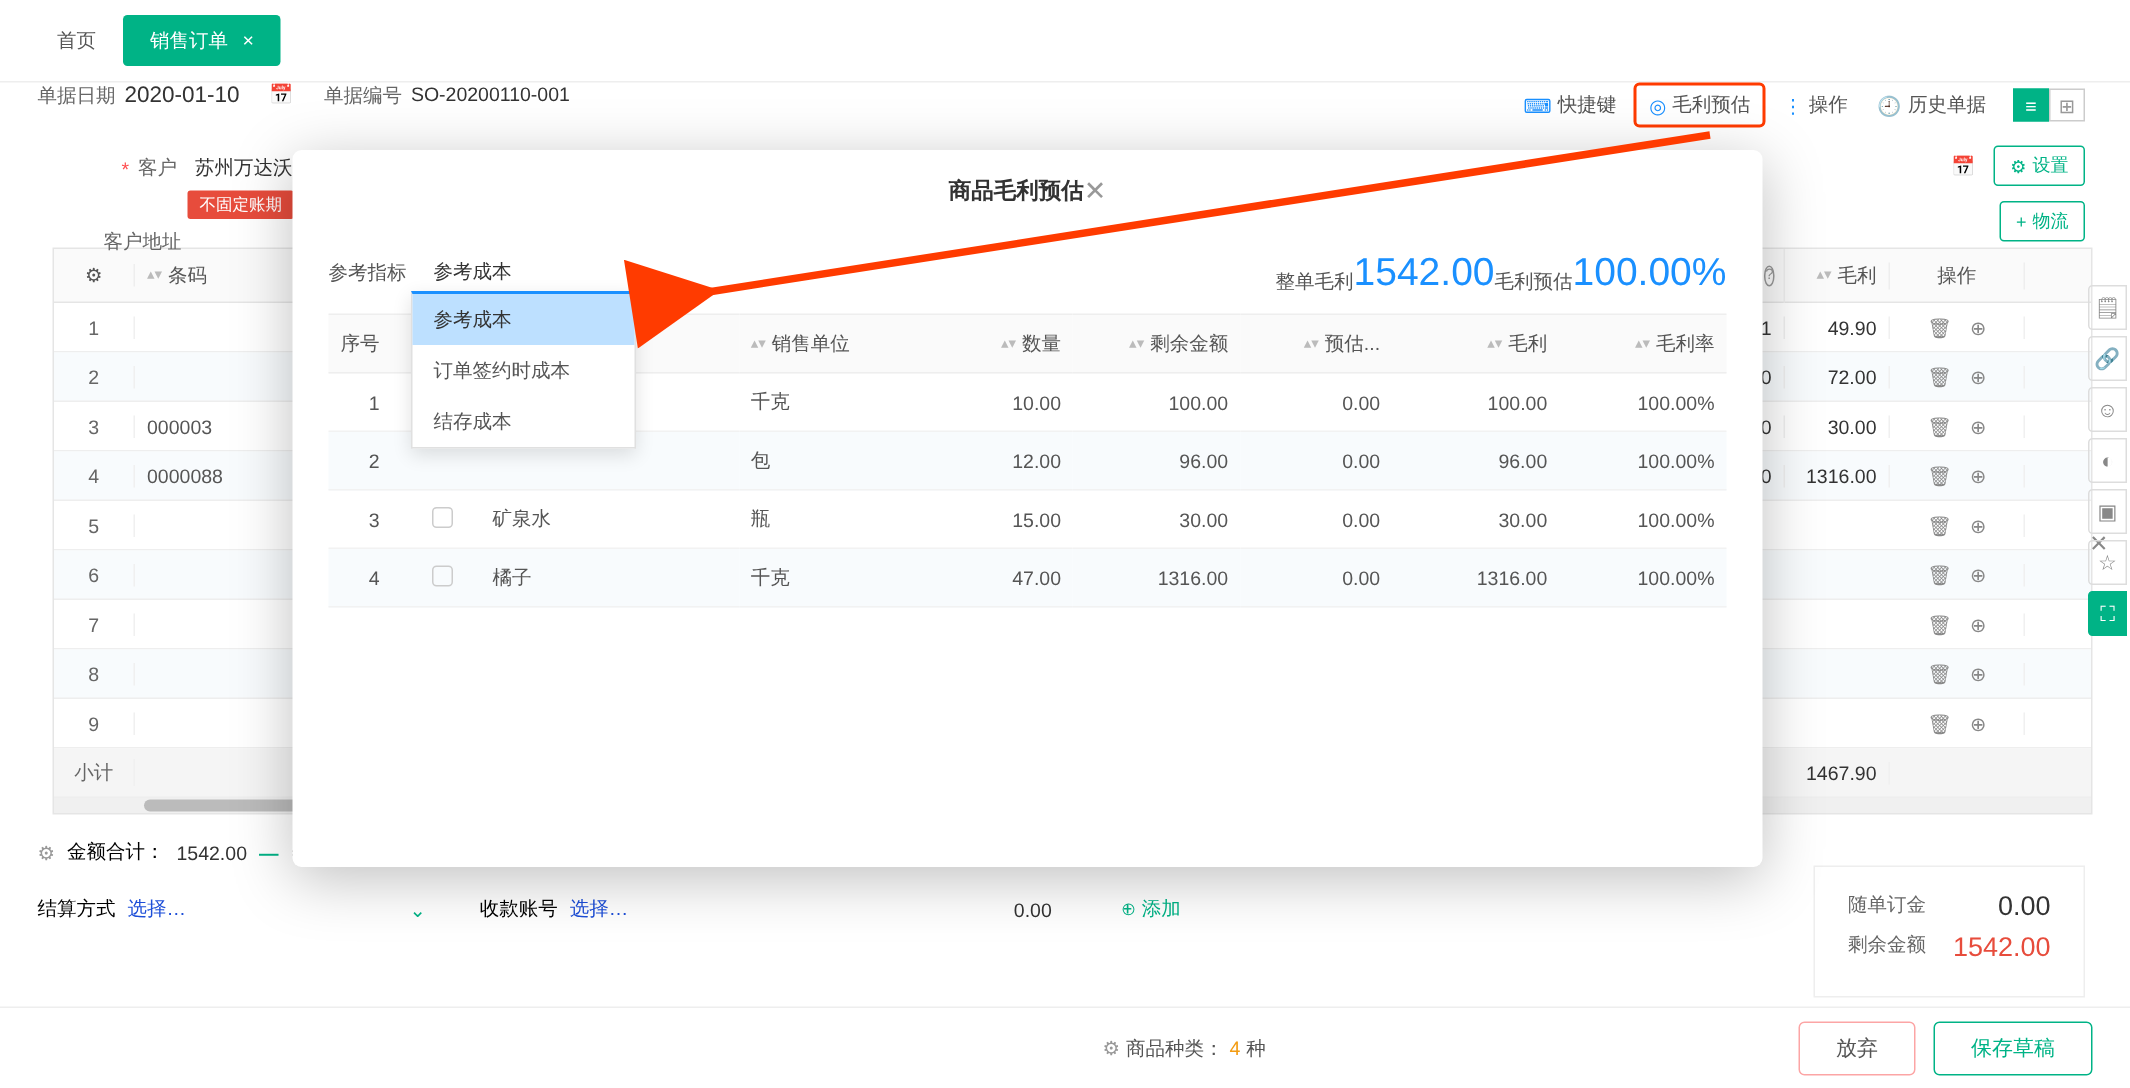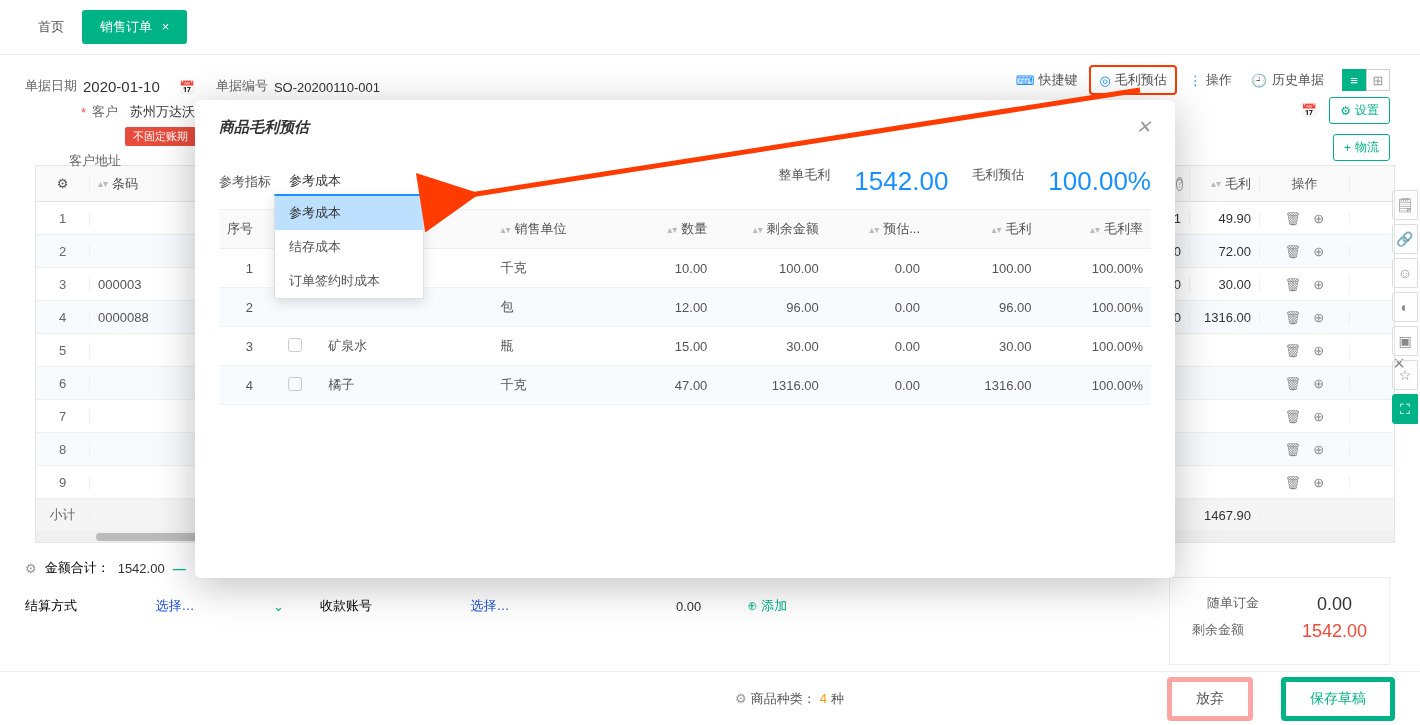--- a/index.html
+++ b/index.html
@@ -5,21 +5,21 @@
 * { box-sizing: border-box; margin: 0; padding: 0; }
 body { font-family: -apple-system, "Helvetica Neue", Arial, sans-serif; font-size: 13px; color: #333; background: #fff; width: 1420px; height: 725px; overflow: hidden; position: relative; }
 
 
 .top-tabs { display: flex; align-items: center; height: 55px; padding: 0 20px; border-bottom: 1px solid #eee; }
 .top-tab { padding: 8px 18px; color: #555; }
 .top-tab.active { background: #00b386; color: #fff; border-radius: 3px; position: relative; }
 .close-x { position: absolute; right: 15px; top: 50%; transform: translateY(-50%); font-size: 20px; color: #888; cursor: pointer; }
 
 
-.header-row { display: flex; align-items: flex-end; height: 40px; padding: 0 25px; position: relative; }
+.header-row { display: flex; align-items: flex-start; height: 40px; padding: 0 25px; position: relative; }
 .hdr-label { color: #666; margin-right: 6px; }
 .hdr-val { color: #333; margin-right: 20px; }
 .cal-icon { color: #7aa8d6; margin-right: 20px; }
 .hdr-toolbar { position: absolute; right: 30px; display: flex; align-items: center; gap: 4px; }
 .tool-btn { display: flex; align-items: center; gap: 4px; padding: 4px 8px; color: #555; }
 .tool-btn.highlighted { border: 2px solid #ff3b00; border-radius: 4px; padding: 4px 8px; color: #555; }
 .view-toggle { display: flex; margin-left: 6px; }
 .view-sq { width: 24px; height: 22px; border: 1px solid #ccc; display: flex; align-items: center; justify-content: center; color: #999; }
 .view-sq.active { background: #00b386; color: #fff; border-color: #00b386; }
 
@@ -60,47 +60,47 @@
 .help-c { color: #999; border: 1px solid #999; border-radius: 50%; width: 14px; height: 14px; display: inline-flex; align-items: center; justify-content: center; font-size: 10px; }
 .refresh-c { background: #1a90ff; color: #fff; width: 18px; height: 18px; border-radius: 3px; display: inline-flex; align-items: center; justify-content: center; font-size: 11px; }
 .eq { color: #999; }
 .select-ph { color: #1d4ed8; min-width: 140px; display: inline-block; }
 .chev-d { color: #00b386; }
 .add-link { color: #00b386; }
 .side-box { position: absolute; right: 30px; bottom: 60px; border: 1px solid #eee; padding: 16px 22px; background: #fff; }
 .side-box .lbl { color: #666; margin-right: 18px; }
 .side-box .v1 { color: #333; font-size: 18px; }
 .side-box .v2 { color: #e74c3c; font-size: 18px; }
-.side-box-row { display: flex; justify-content: center; gap: 40px; margin-bottom: 6px; }
+.side-box-row { display: flex; justify-content: space-between; margin-bottom: 6px; }
 
 
 .footer { position: absolute; bottom: 0; left: 0; right: 0; height: 54px; border-top: 1px solid #eee; display: flex; align-items: center; justify-content: flex-end; padding: 0 25px; gap: 12px; background: #fff; }
 .foot-info { margin-right: auto; padding-left: 710px; color: #555; display: flex; align-items: center; gap: 4px; }
 .foot-count { color: #f39c12; }
-.btn { padding: 8px 24px; border-radius: 4px; border: 5px solid #fca5a5; background: #fff; color: #555; font-size: 14px; margin-left: 16px; }
+.btn { padding: 8px 24px; border-radius: 4px; border: 1px solid #fca5a5; background: #fff; color: #555; font-size: 14px; }
 .btn.primary { border-color: #00b386; color: #00b386; }
 .btn.solid { background: #1a90ff; border-color: #1a90ff; color: #fff; }
 
 
 .right-rail { position: absolute; right: 0; top: 190px; width: 28px; display: flex; flex-direction: column; gap: 4px; }
 .rail-ic { width: 26px; height: 30px; border: 1px solid #ddd; display: flex; align-items: center; justify-content: center; color: #888; border-radius: 3px 0 0 3px; font-size: 14px; }
 .rail-ic.green { background: #00b386; color: #fff; border-color: #00b386; }
 
 
 .modal-mask { position: absolute; inset: 0; background: rgba(0,0,0,0); }
 .modal { position: absolute; left: 195px; top: 100px; width: 980px; height: 478px; background: #fff; border-radius: 6px; box-shadow: 0 8px 40px rgba(0,0,0,0.25); }
-.modal-head { padding: 16px 24px; display: flex; align-items: center; justify-content: space-between; font-style: italic; }
+.modal-head { padding: 16px 24px; display: flex; align-items: center; justify-content: center; }
 .modal-title { font-size: 15px; font-weight: 600; color: #333; }
 .modal-close { color: #999; font-size: 18px; cursor: pointer; }
 .modal-body { padding: 0 24px; }
 .filter-row { display: flex; align-items: center; margin: 12px 0 12px; position: relative; }
 .filter-label { color: #555; margin-right: 16px; }
 .filter-select { width: 145px; border-bottom: 1px solid #ccc; padding: 4px 2px; color: #333; display: flex; justify-content: space-between; align-items: center; }
 .filter-select .chev { color: #1a90ff; }
-.gp-summary { margin-left: auto; display: flex; align-items: flex-start; gap: 24px; }
+.gp-summary { margin-left: auto; display: flex; align-items: flex-end; }
 .gp-lbl { color: #555; }
 .gp-big { color: #1a90ff; font-size: 26px; font-weight: 500; }
 
 
 .dd { position: absolute; left: 55px; top: 28px; width: 150px; background: #fff; border: 1px solid #e0e0e0; border-top: 2px solid #1a90ff; box-shadow: 0 4px 12px rgba(0,0,0,0.12); z-index: 5; }
 .dd-item { padding: 8px 14px; color: #555; }
 .dd-item.sel { background: #bde0ff; color: #333; }
 
 
 .m-table { width: 100%; border-collapse: collapse; }
@@ -321,21 +321,21 @@
     <span class="dash">—</span>
     <span style="color:#999;">⚙</span>
     <span class="sum-label">整单优惠：</span>
     <span style="width:100px;"></span>
     <span class="help-c">?</span>
     <span class="eq">=</span>
     <span style="color:#999;">⚙</span>
     <span class="sum-label">成交金额：</span>
     <span class="sum-val">1842.00</span>
   </div>
-  <div class="sum-row" style="margin-top:20px;text-align:center;">
+  <div class="sum-row" style="margin-top:20px;">
     <span class="sum-label">结算方式</span>
     <span class="select-ph" style="min-width:180px;">选择…</span>
     <span class="chev-d">⌄</span>
     <span style="width:20px;"></span>
     <span class="sum-label">收款账号</span>
     <span class="select-ph" style="min-width:220px;">选择…</span>
     <span style="width:60px;"></span>
     <span class="sum-val">0.00</span>
     <span style="width:30px;"></span>
     <span class="add-link">
@@ -386,22 +386,22 @@
   <div class="modal-body">
     <div class="filter-row">
       <span class="filter-label">参考指标</span>
       <div class="filter-select">
         <span>参考成本</span>
         <span class="chev">⌃</span>
       </div>
 
       <div class="dd">
         <div class="dd-item sel">参考成本</div>
+        <div class="dd-item">订单签约时成本</div>
         <div class="dd-item">结存成本</div>
-        <div class="dd-item">订单签约时成本</div>
       </div>
       <div class="gp-summary">
         <span class="gp-lbl">整单毛利</span>
         <span class="gp-big">1542.00</span>
         <span class="gp-lbl">毛利预估</span>
         <span class="gp-big">100.00%</span>
       </div>
     </div>
 
     <table class="m-table">

